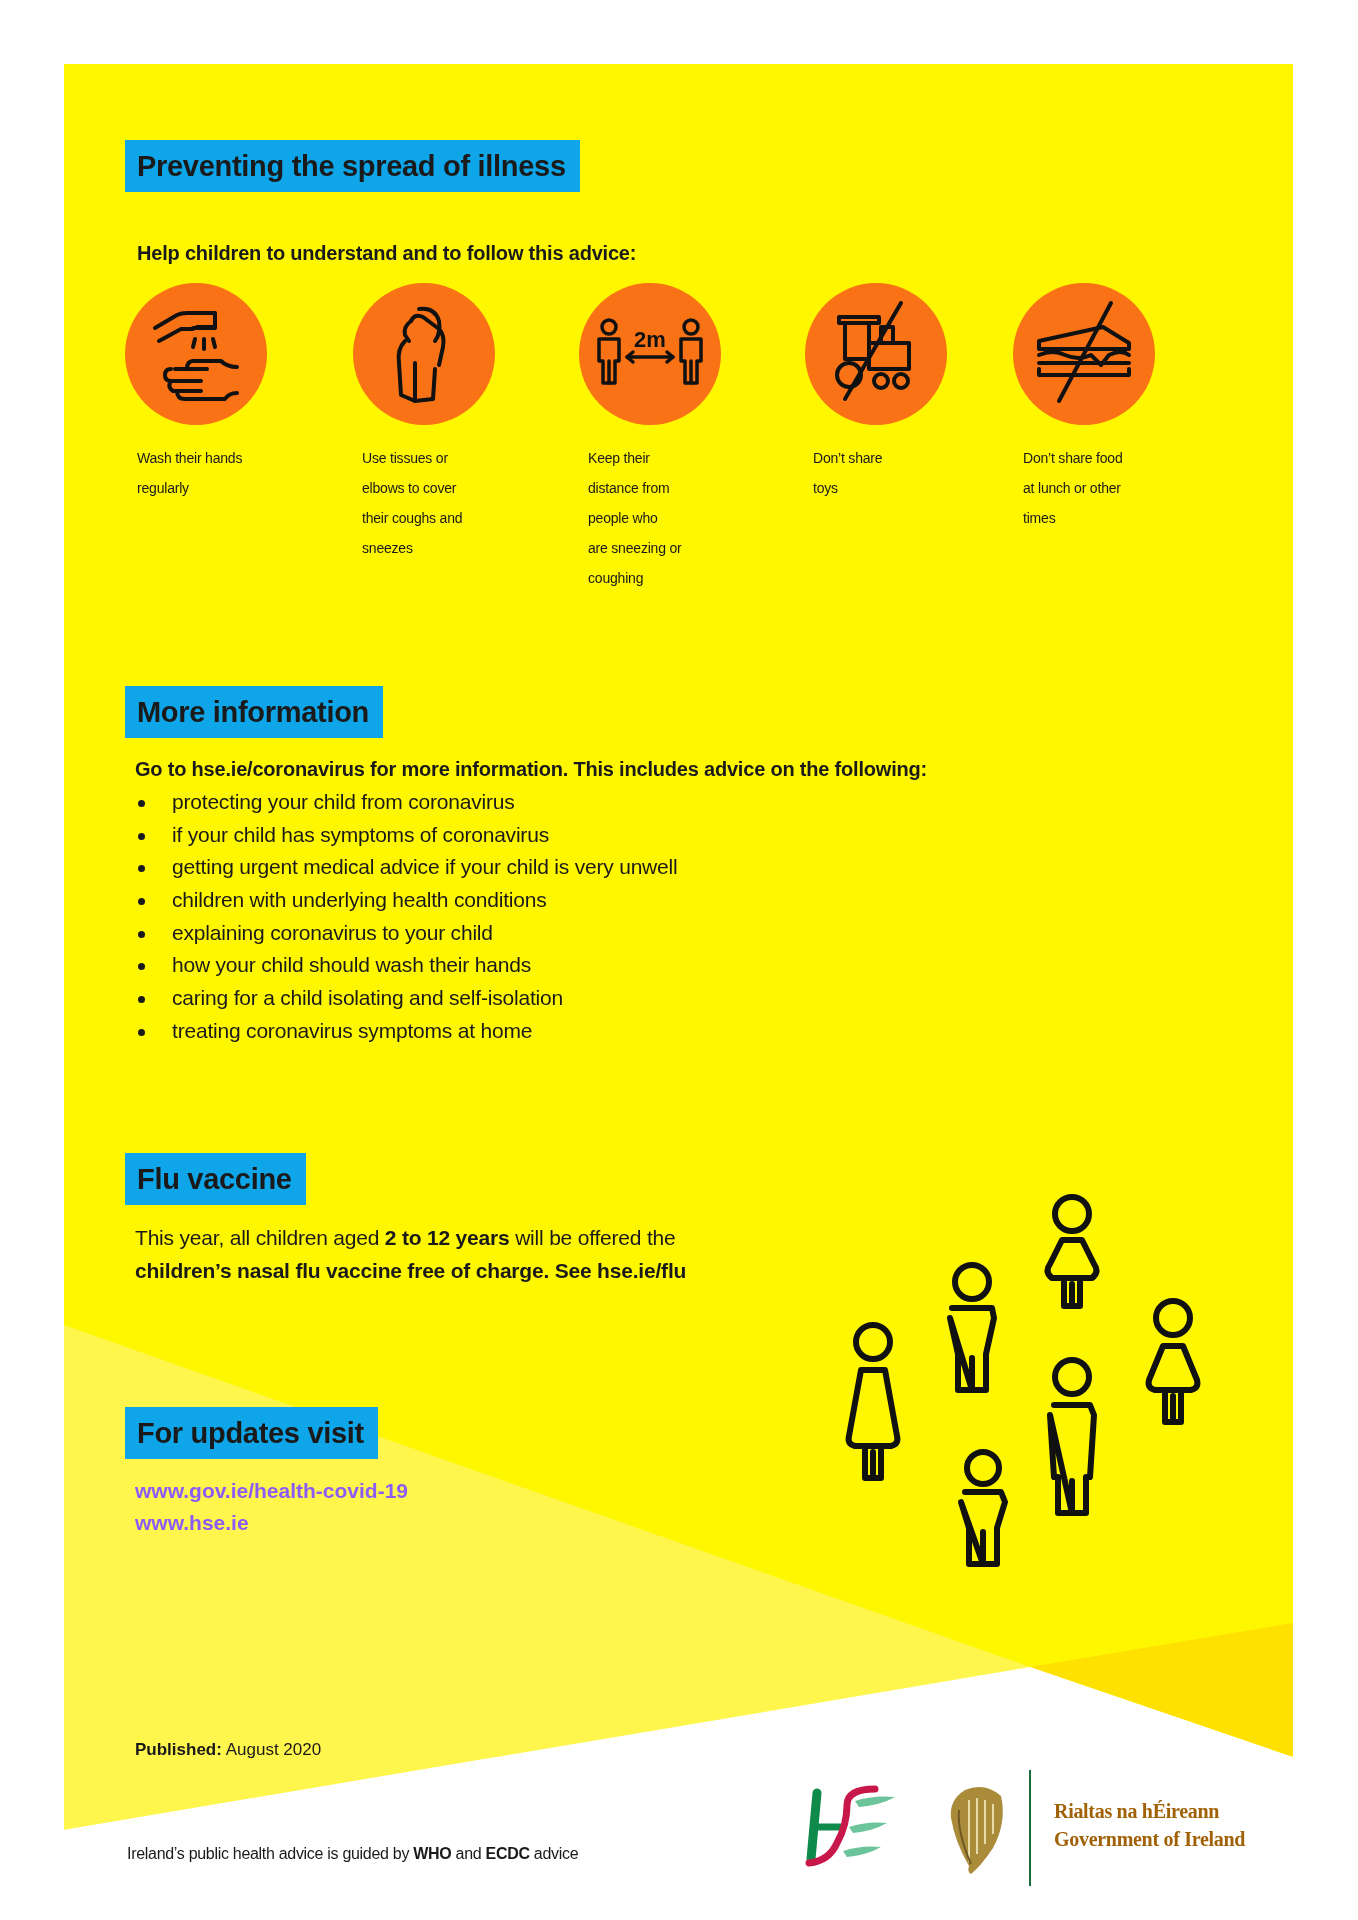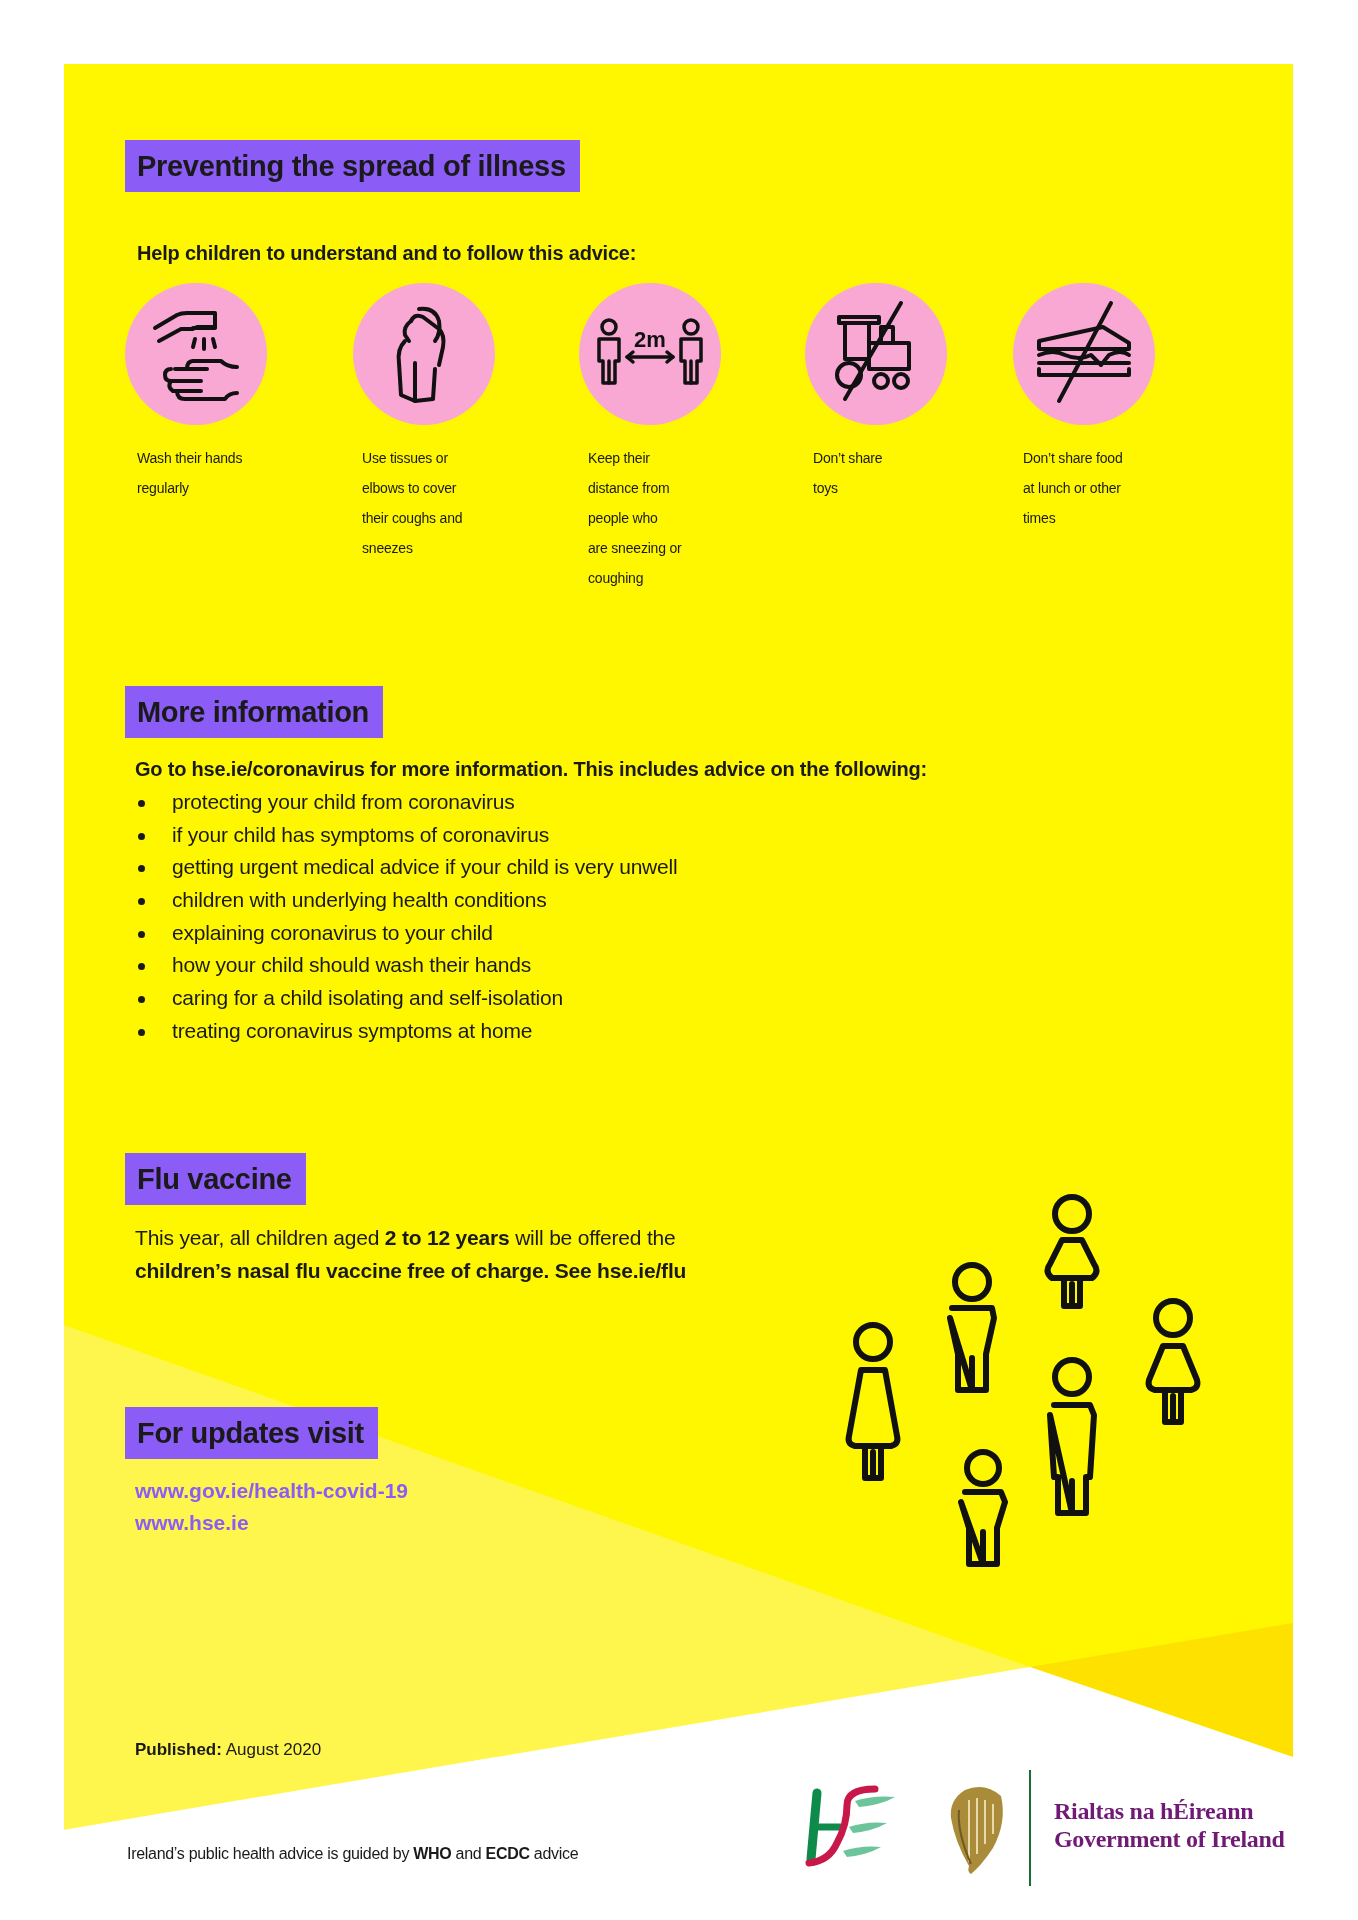--- a/index.html
+++ b/index.html
@@ -1,29 +1,29 @@
 <!DOCTYPE html>
 <html><head>
   <meta charset="utf-8">
   <style>
     html, body { margin: 0; padding: 0; background: #ffffff; }
     body { width: 1358px; height: 1920px; position: relative; overflow: hidden; font-family: "Liberation Sans", "DejaVu Sans", sans-serif; color: #1a1a1a; }
     #bg { position: absolute; left: 0; top: 0; width: 1358px; height: 1920px; }
     .abs { position: absolute; }
-    .heading-box { position: absolute; background: #8b5cf6; padding: 0 14px 0 12px; height: 52px; line-height: 52px; font-weight: bold; font-size: 29px; letter-spacing: -0.3px; white-space: nowrap; }
+    .heading-box { position: absolute; background: #0ea5e9; padding: 0 14px 0 12px; height: 52px; line-height: 52px; font-weight: bold; font-size: 29px; letter-spacing: -0.3px; white-space: nowrap; }
     .subhead { position: absolute; font-weight: bold; font-size: 20px; letter-spacing: -0.2px; white-space: nowrap; }
-    .icon-circle { position: absolute; width: 142px; height: 142px; border-radius: 50%; background: #f9a8d4; }
+    .icon-circle { position: absolute; width: 142px; height: 142px; border-radius: 50%; background: #f97316; }
     .icon-circle svg { position: absolute; left: 0; top: 0; width: 142px; height: 142px; }
     .caption { position: absolute; font-size: 14px; line-height: 30px; width: 200px; letter-spacing: -0.2px; }
     .bullets { position: absolute; left: 135px; top: 786px; margin: 0; padding: 0; list-style: none; }
     .bullets li { position: relative; font-size: 21px; height: 32.7px; line-height: 32.7px; padding-left: 37px; white-space: nowrap; letter-spacing: -0.2px; }
     .bullets li::before { content: ""; position: absolute; left: 3px; top: 14px; width: 7px; height: 7px; border-radius: 50%; background: #1a1a1a; }
     .body-text { position: absolute; font-size: 21px; line-height: 33px; white-space: nowrap; letter-spacing: -0.2px; }
     .link { position: absolute; font-size: 21px; font-weight: bold; white-space: nowrap; color: #8b5cf6; text-decoration: none; }
-    .gov-text { position: absolute; font-family: "Liberation Serif", "DejaVu Serif", serif; color: #701a75; font-size: 24px; font-weight: bold; line-height: 27px; white-space: nowrap; letter-spacing: -0.3px; }
+    .gov-text { position: absolute; font-family: "Liberation Serif", "DejaVu Serif", serif; color: #a16207; font-size: 20px; font-weight: bold; line-height: 27px; white-space: nowrap; letter-spacing: -0.3px; }
   </style>
 </head>
 <body>
 
 <svg id="bg" viewBox="0 0 1358 1920" xmlns="http://www.w3.org/2000/svg">
   <rect x="64" y="64" width="1229" height="1693" fill="#FFF700"></rect>
   <polygon points="64,1325 1030,1667 64,1830" fill="#FFF64D"></polygon>
   <polygon points="1293,1623 1293,1757 1030,1667" fill="#FFE100"></polygon>
   <polygon points="64,1830 1030,1667 1293,1757 1293,1920 64,1920" fill="#FFFFFF"></polygon>
 </svg>

